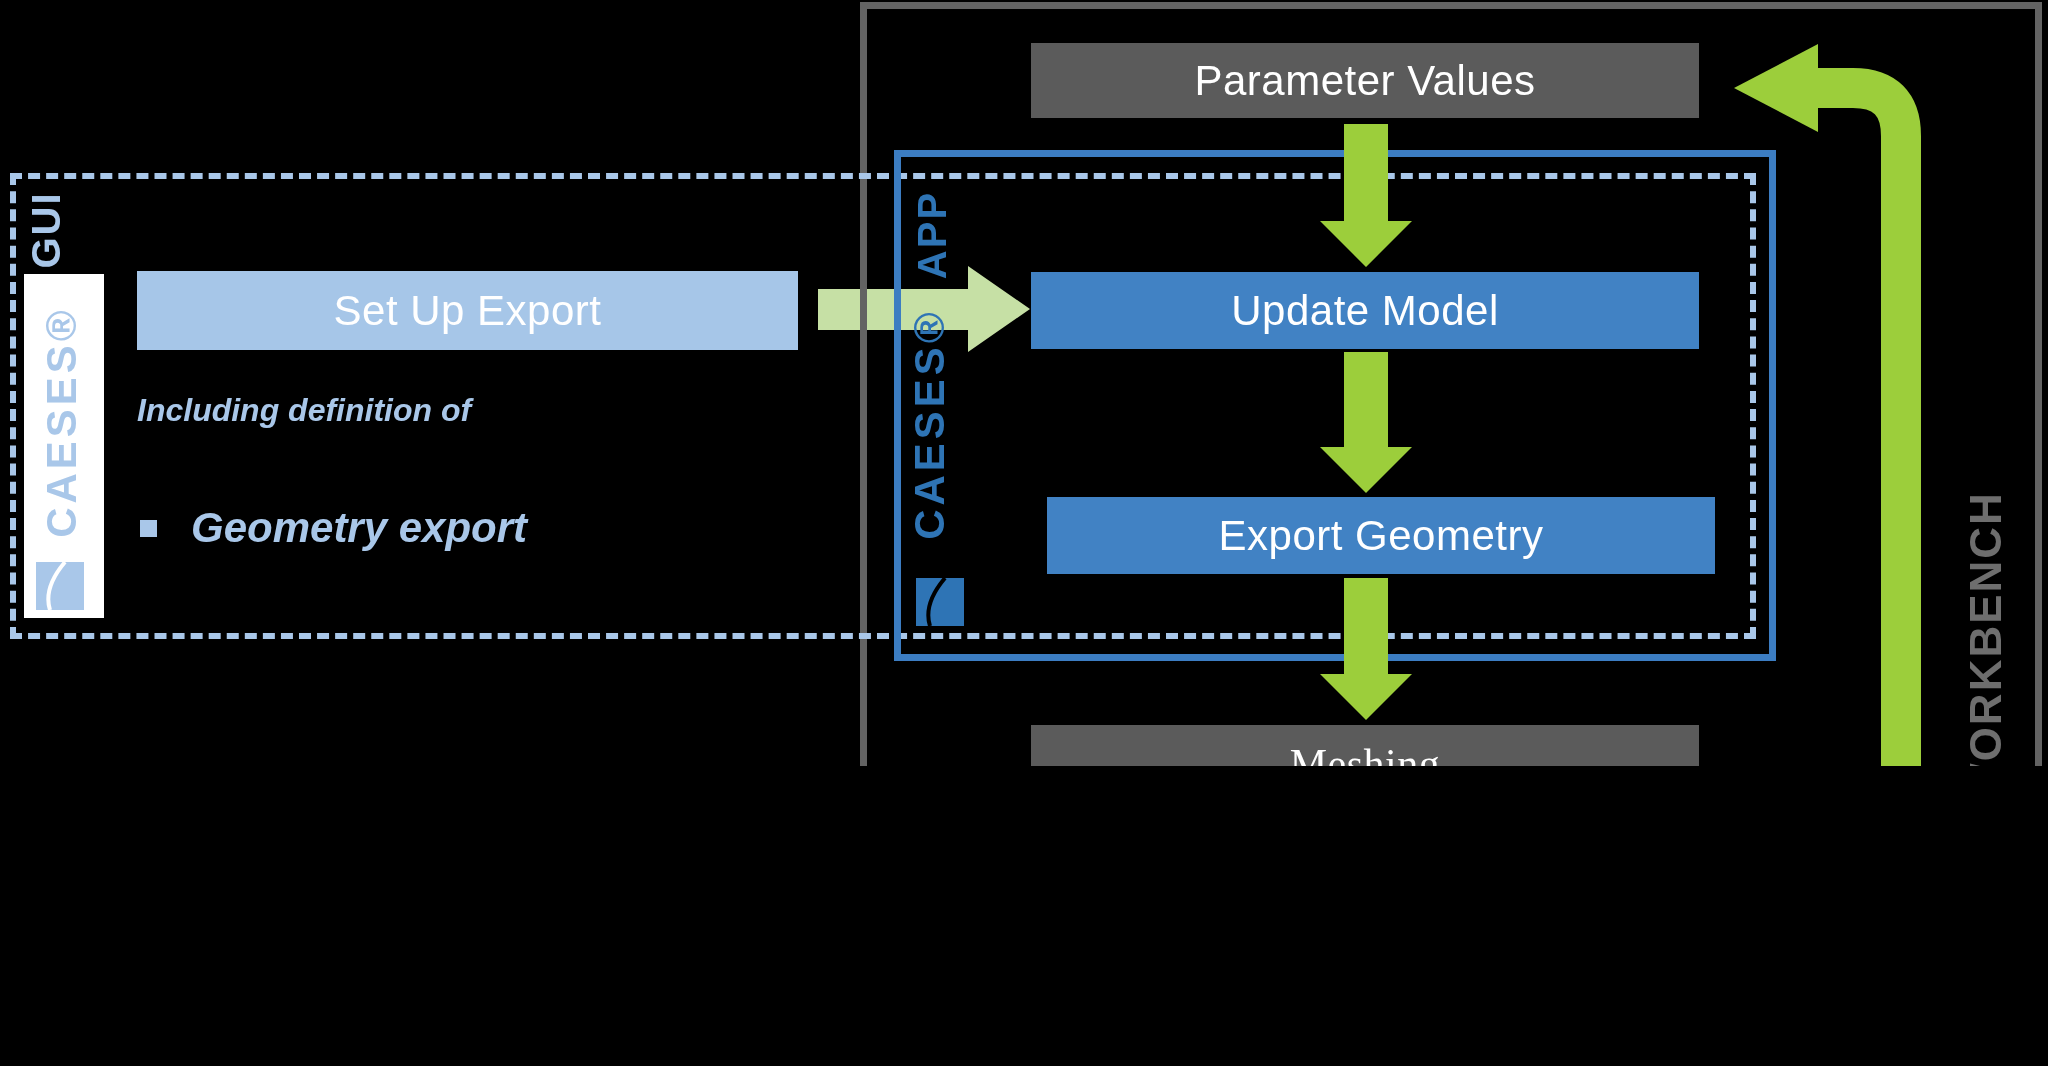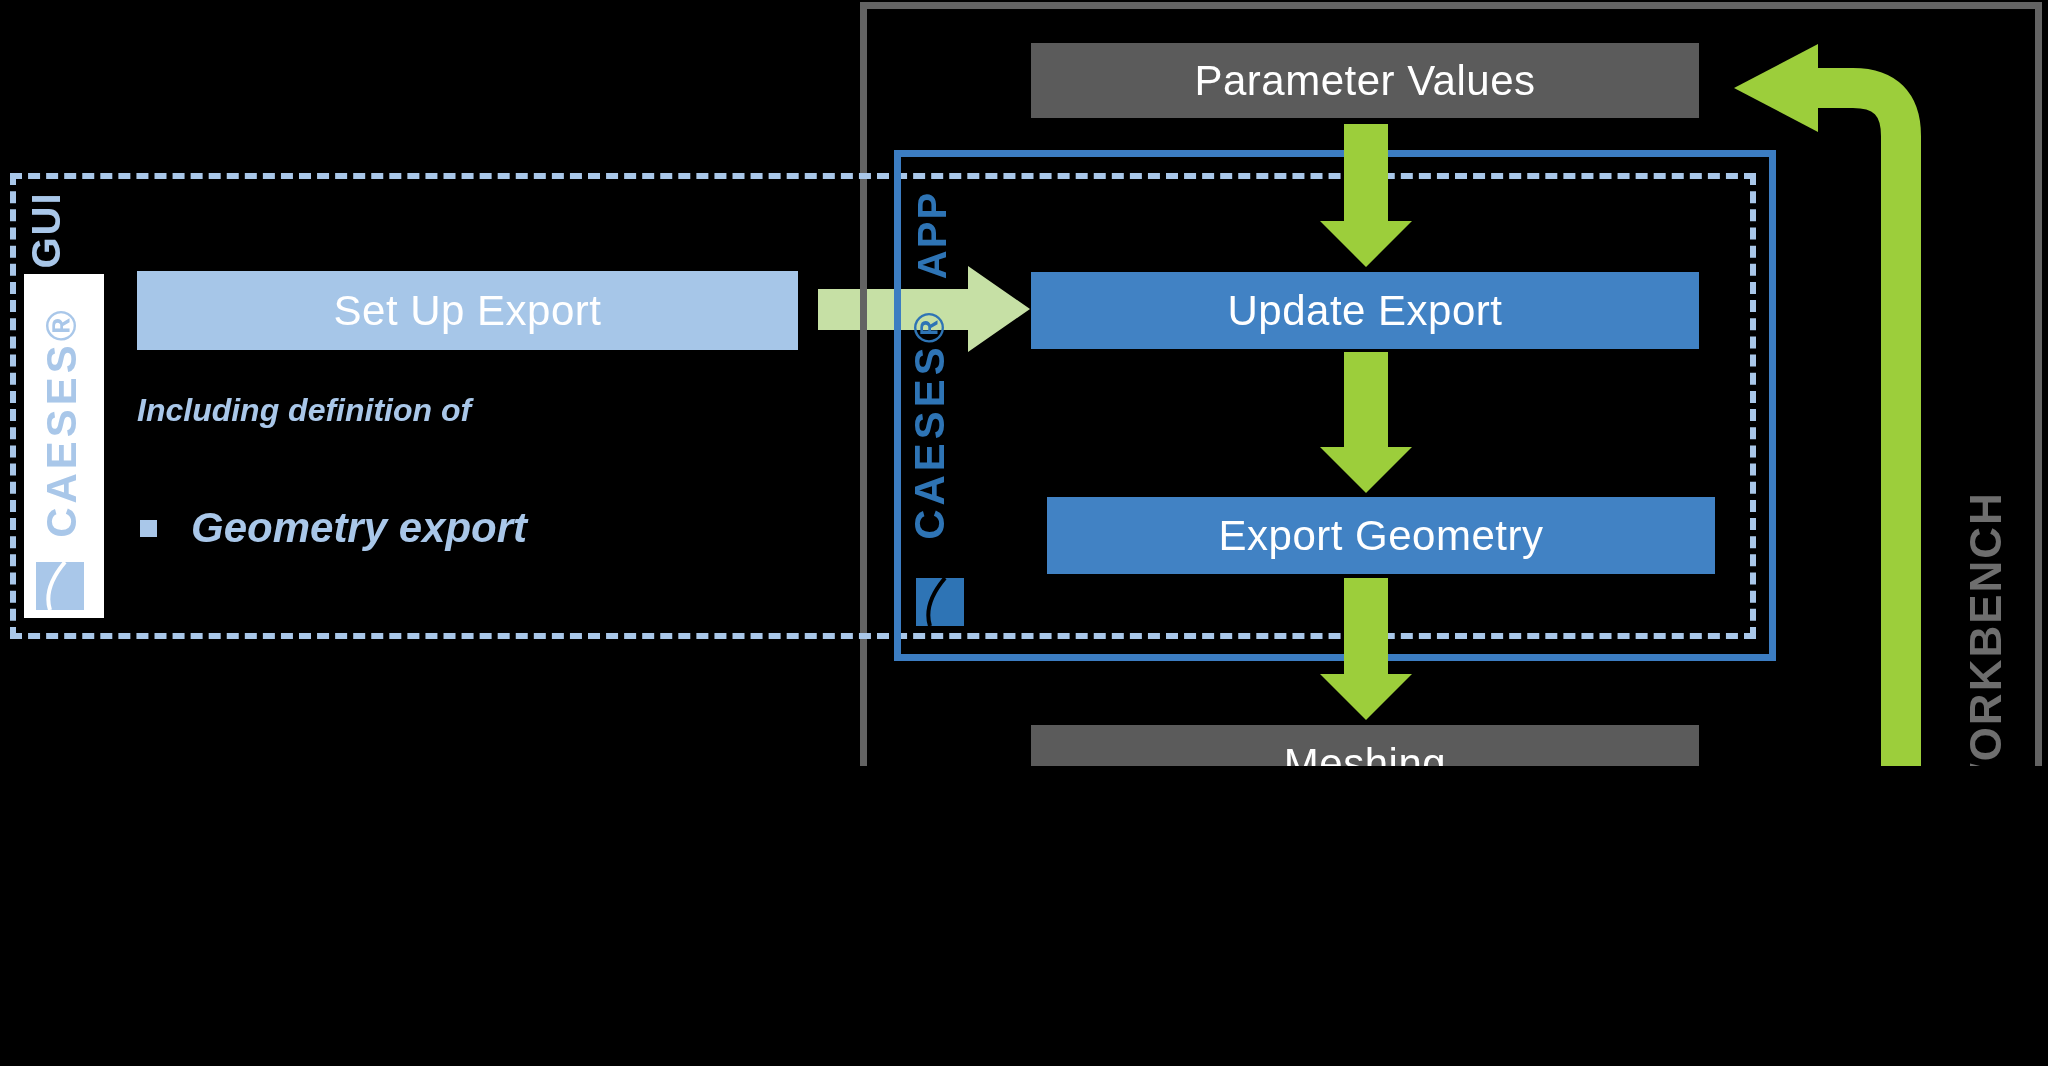--- a/index.html
+++ b/index.html
@@ -17,21 +17,21 @@
   .box{
     position:absolute;display:flex;align-items:center;justify-content:center;
     color:#fff;font-size:42px;z-index:3;letter-spacing:0.5px;
   }
   .gray{background:var(--gray_box,#5B5B5B);}
   .blue{background:var(--blue_box,#4182C4);}
   .lightblue{background:var(--light_blue_box,#A6C6E8);}
   .pv{left:1031px;top:43px;width:668px;height:75px;}
   .um{left:1031px;top:272px;width:668px;height:77px;}
   .eg{left:1031px;top:497px;width:668px;height:77px;margin-left:16px;}
-  .mesh{left:1031px;top:725px;width:668px;height:77px;}
+  .mesh{left:1031px;top:725px;width:668px;height:77px;font-family:Liberation Serif, serif;}
   .solve{left:1031px;top:954px;width:668px;height:77px;}
   .setup{left:137px;top:271px;width:661px;height:79px;}
   .note{
     position:absolute;left:137px;top:392px;z-index:3;
     color:var(--light_blue,#A9C7E9);font-size:32px;font-style:italic;font-weight:600;
   }
   .bullet-row{
     position:absolute;left:140px;display:flex;align-items:center;z-index:3;
     color:var(--light_blue,#A9C7E9);font-size:42px;font-style:italic;font-weight:600;
   }
@@ -62,21 +62,21 @@
   </svg>
 
   <div class="frame wb-frame"></div>
   <div class="frame gui-frame"></div>
   <div class="frame app-frame"></div>
 
   <div class="box gray pv">
     <span>Parameter Values</span>
   </div>
   <div class="box blue um">
-    <span>Update Export</span>
+    <span>Update Model</span>
   </div>
   <div class="box blue eg">
     <span>Export Geometry</span>
   </div>
   <div class="box gray mesh">
     <span>Meshing</span>
   </div>
   <div class="box lightblue setup">
     <span>Set Up Export</span>
   </div>

